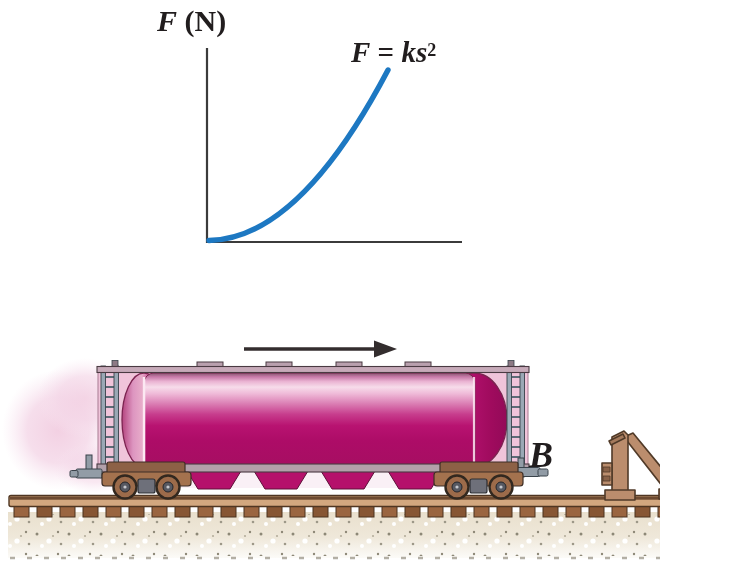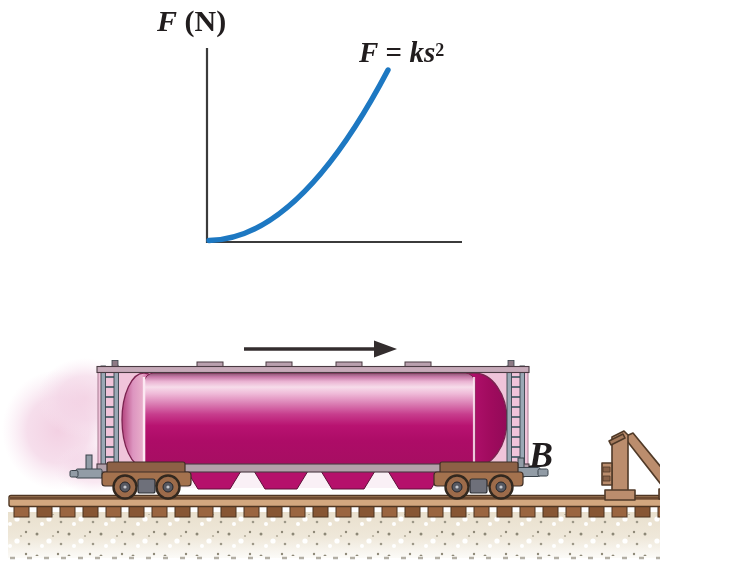--- a/index.html
+++ b/index.html
@@ -4,21 +4,21 @@
 <style>
   html,body{margin:0;padding:0;background:#ffffff;}
   #figure{position:relative;width:660px;height:568px;background:#ffffff;overflow:hidden;
           font-family:"Liberation Serif","DejaVu Serif",serif;color:#211d1e;}
   #scene-svg{position:absolute;left:0;top:0;}
   .lbl{position:absolute;font-weight:bold;line-height:1;white-space:nowrap;}
   .sym{font-style:italic;}
   .unit{font-style:normal;}
   #y-axis-label{left:157px;top:6px;font-size:30px;}
   #x-axis-label{left:467px;top:225px;font-size:29px;}
-  #curve-equation{left:351px;top:38px;font-size:29px;margin-left:8px;}
+  #curve-equation{left:351px;top:38px;font-size:29px;}
   #curve-equation sup{font-size:18px;vertical-align:6px;font-style:normal;}
   #bumper-label{left:529px;top:437px;font-size:36px;font-style:italic;}
 </style>
 </head>
 <body>
 
 <div id="figure">
 
   <svg id="scene-svg" width="742" height="568" viewBox="0 0 742 568">
     <defs>

